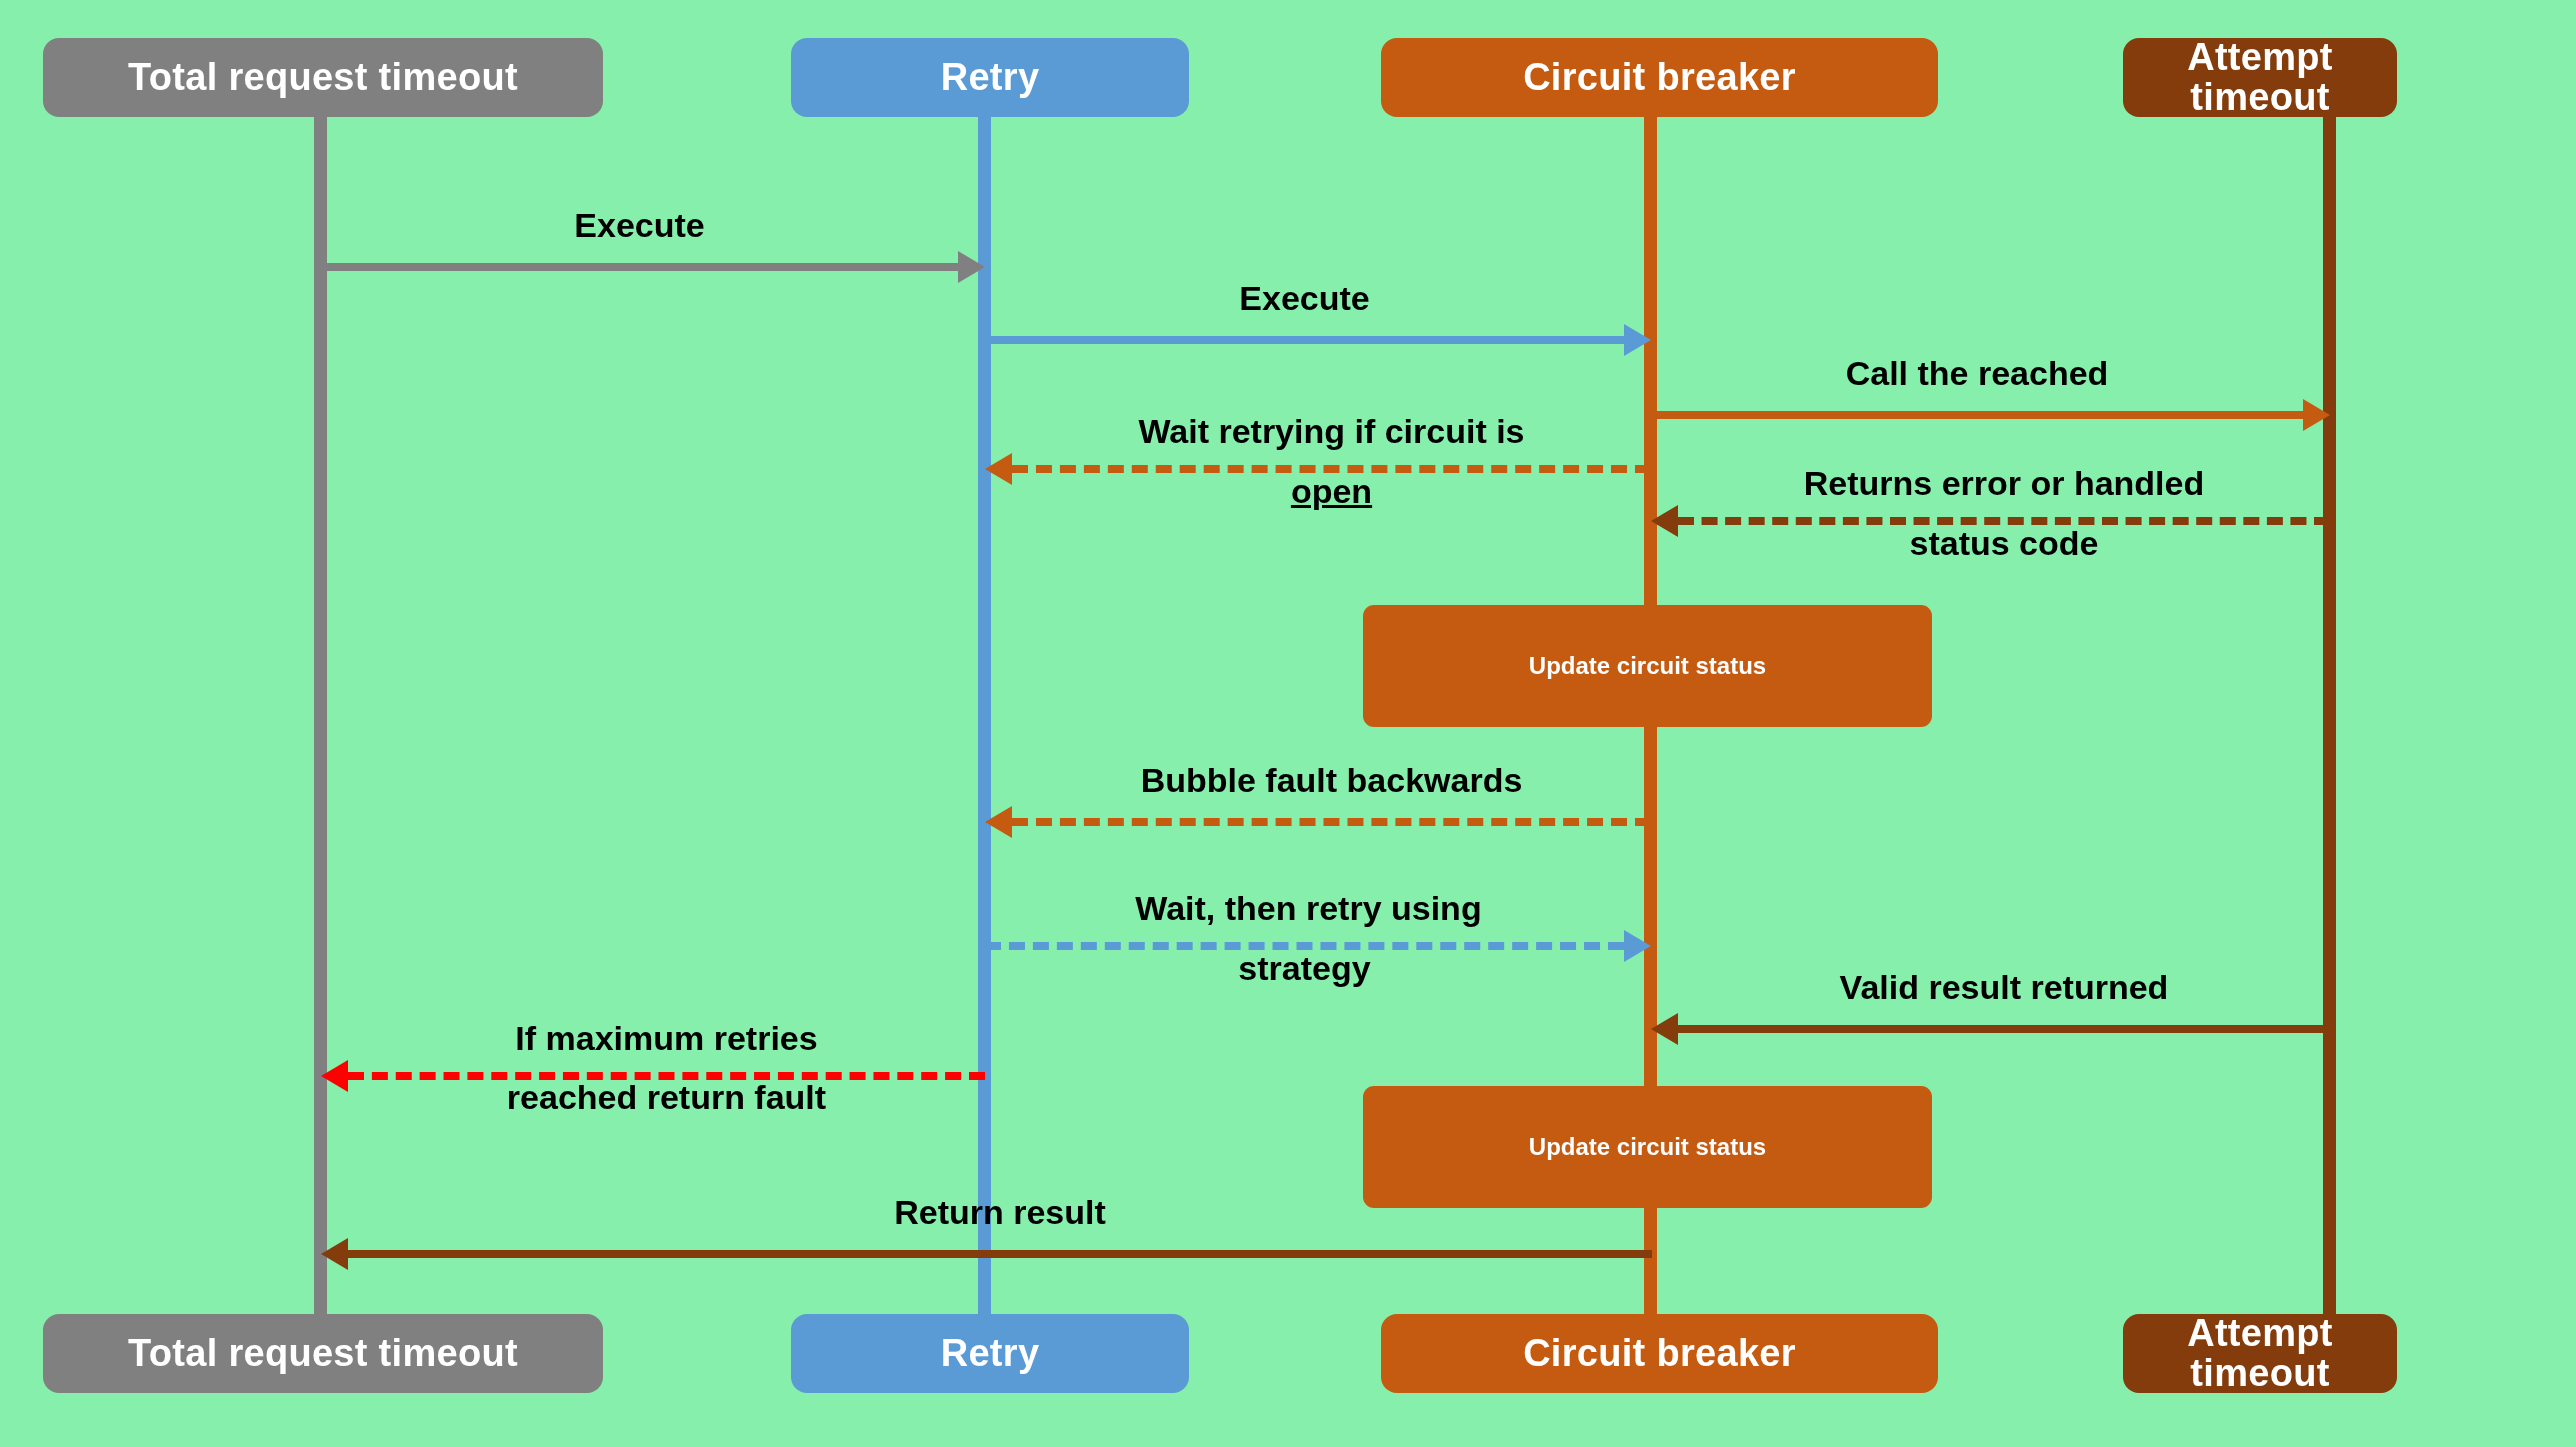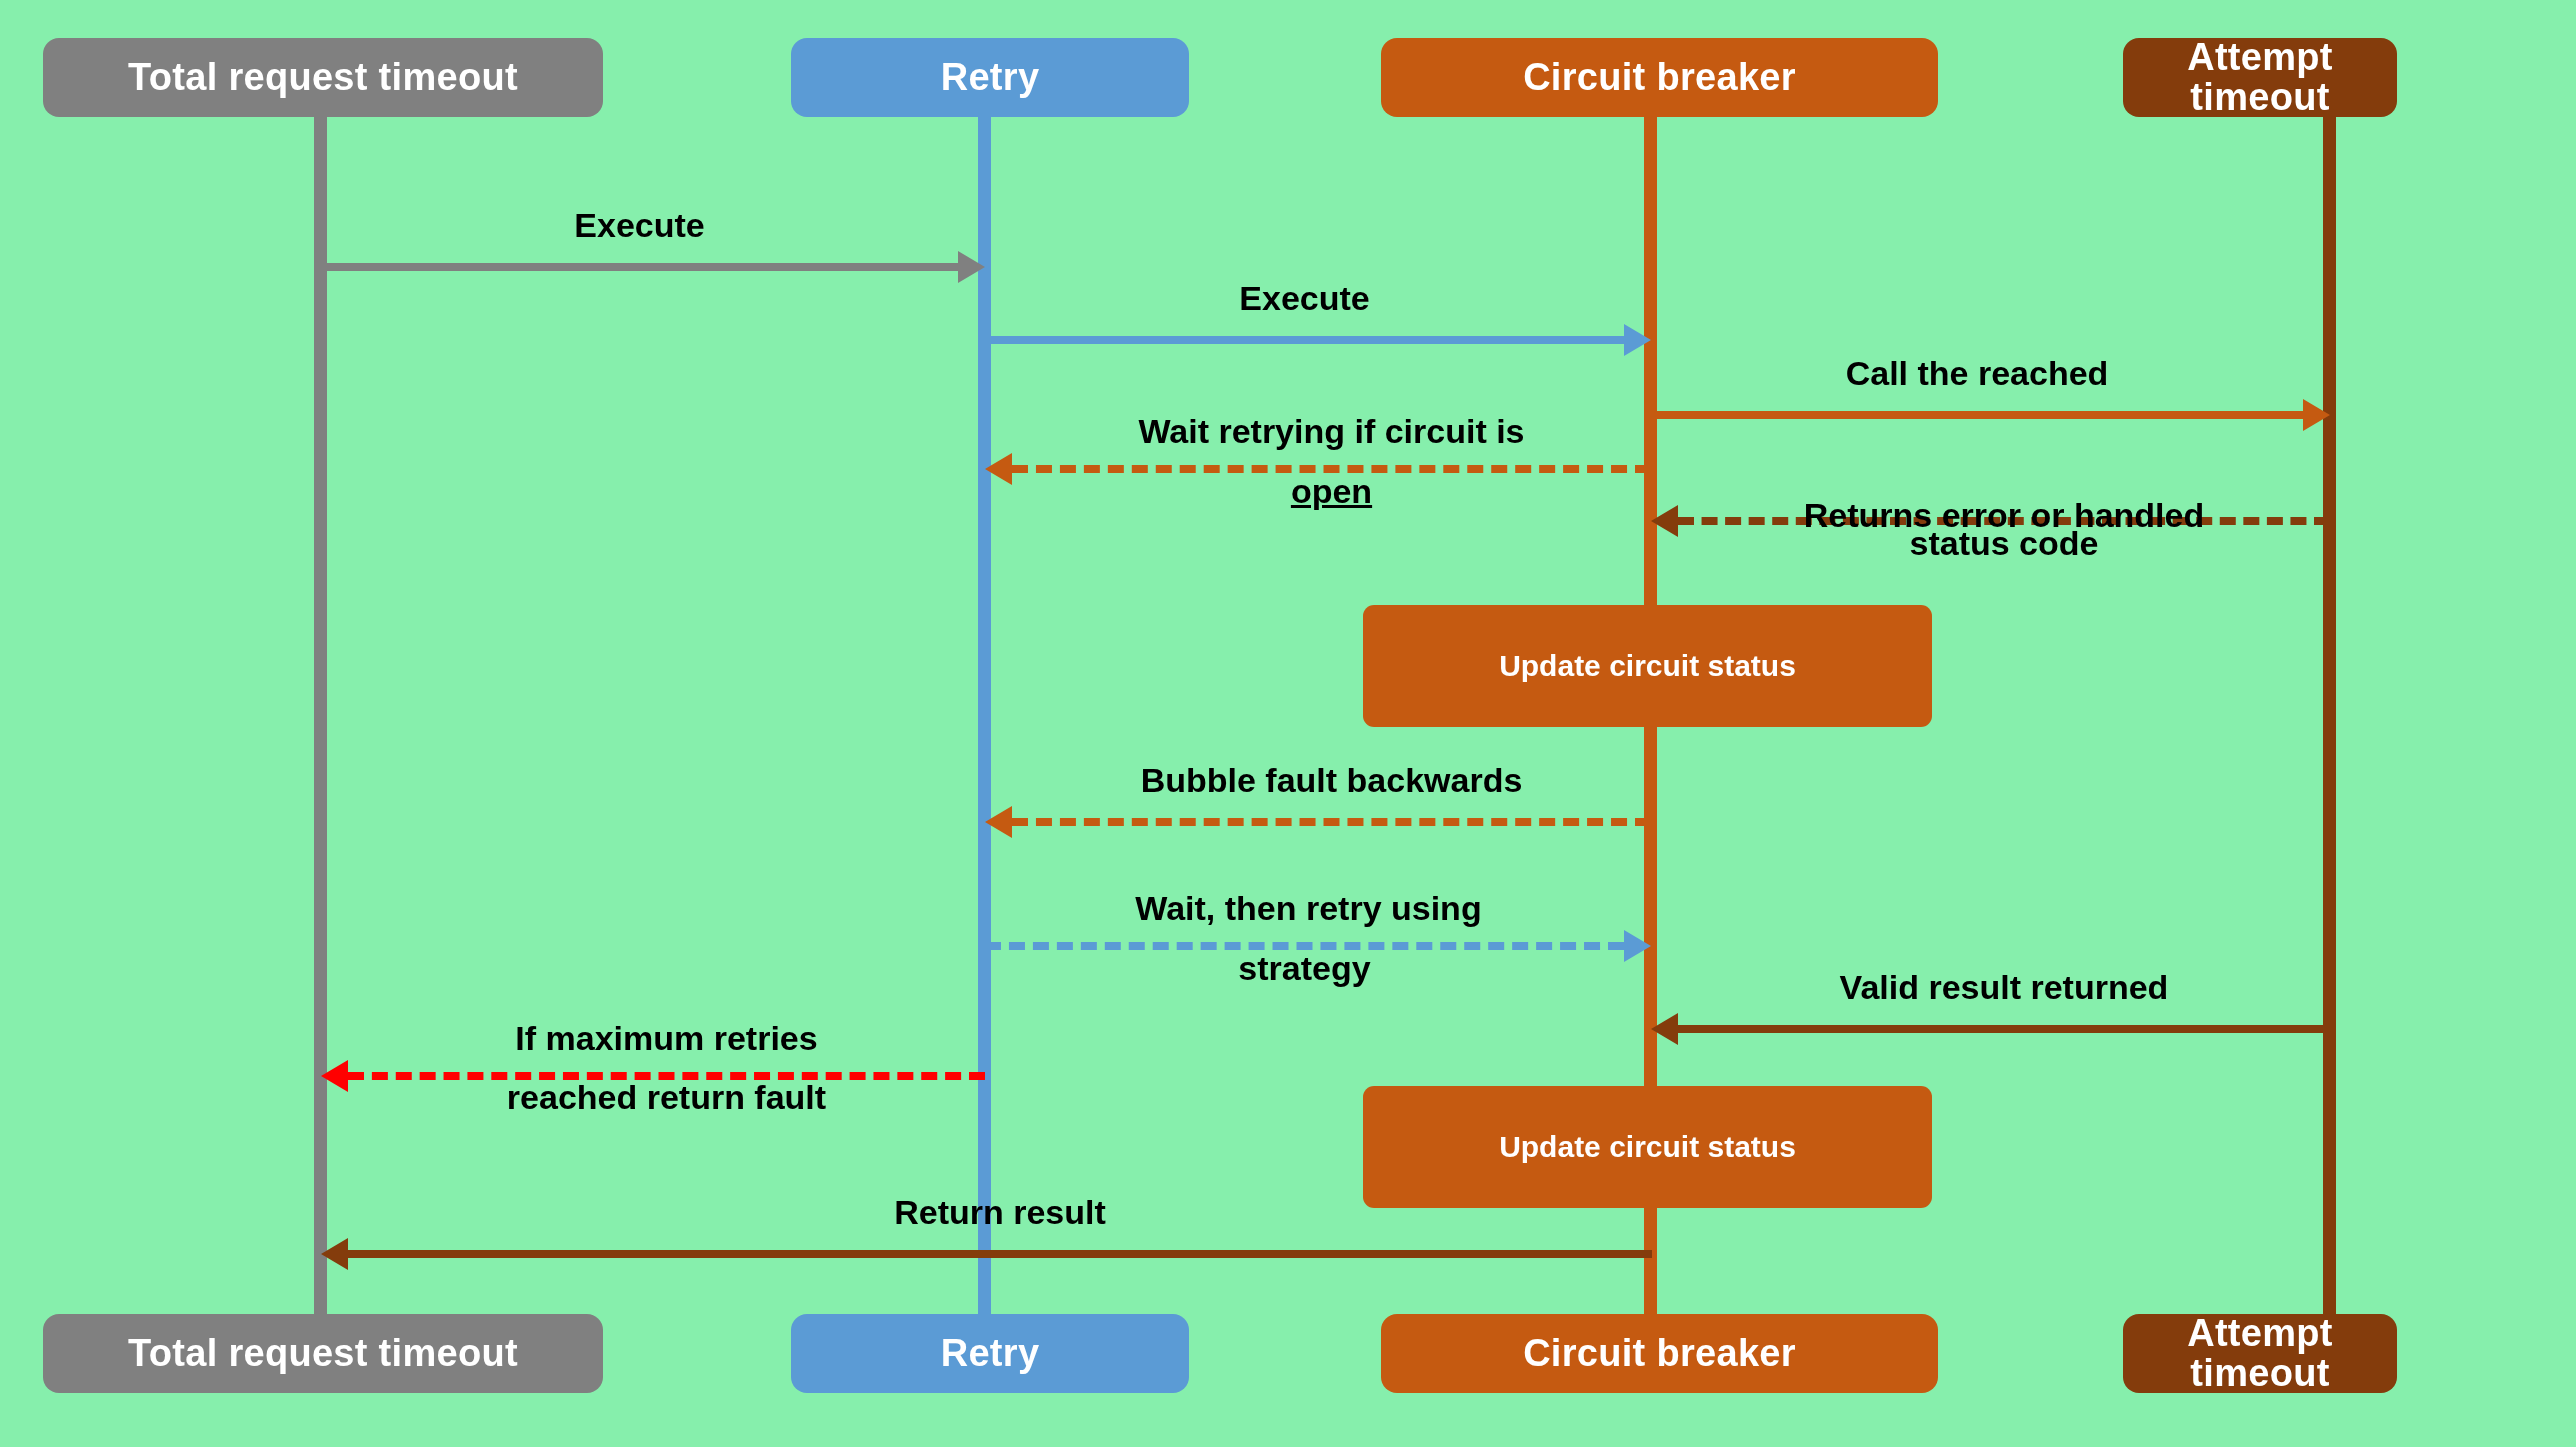--- a/index.html
+++ b/index.html
@@ -44,21 +44,21 @@
 
   
   .action-box {
     position: absolute;
     display: flex;
     align-items: center;
     justify-content: center;
     border-radius: 11px;
     color: #ffffff;
     font-weight: bold;
-    font-size: 30px;
+    font-size: 24px;
     text-align: center;
     box-sizing: border-box;
     padding: 2.4px 9.7px;
   }
 
   
   .message {
     position: absolute;
     height: 0;
   }
@@ -150,21 +150,21 @@
   <div class="message" style="left:985px; top:465px; width:666px;">
     <div class="msg-line dashed" style="left:27px; width:639px; border-top-color:#C55A11;"></div>
     <div class="arrow-head left" style="left:0; top:-12px; border-right-color:#C55A11;"></div>
     <div class="msg-label above" style="left:27px; top:-51px; width:639px;">Wait retrying if circuit is</div>
     <div class="msg-label" style="left:27px; top:8.5px; width:639px;text-decoration:underline;">open</div>
   </div>
 
   <div class="message" style="left:1651px; top:517px; width:679px;">
     <div class="msg-line dashed" style="left:27px; width:652px; border-top-color:#843C0C;"></div>
     <div class="arrow-head left" style="left:0; top:-12px; border-right-color:#843C0C;"></div>
-    <div class="msg-label above" style="left:27px; top:-51px; width:652px;margin-top:32px;">Returns error or handled</div>
+    <div class="msg-label above" style="left:27px; top:-51px; width:652px;">Returns error or handled</div>
     <div class="msg-label" style="left:27px; top:8.5px; width:652px;">status code</div>
   </div>
 
   <div class="action-box" style="left:1363px; top:605px; width:569px; height:122px; background:#C55A11;">
     <span>Update circuit status</span>
   </div>
 
   <div class="message" style="left:985px; top:818px; width:666px;">
     <div class="msg-line dashed" style="left:27px; width:639px; border-top-color:#C55A11;"></div>
     <div class="arrow-head left" style="left:0; top:-12px; border-right-color:#C55A11;"></div>

